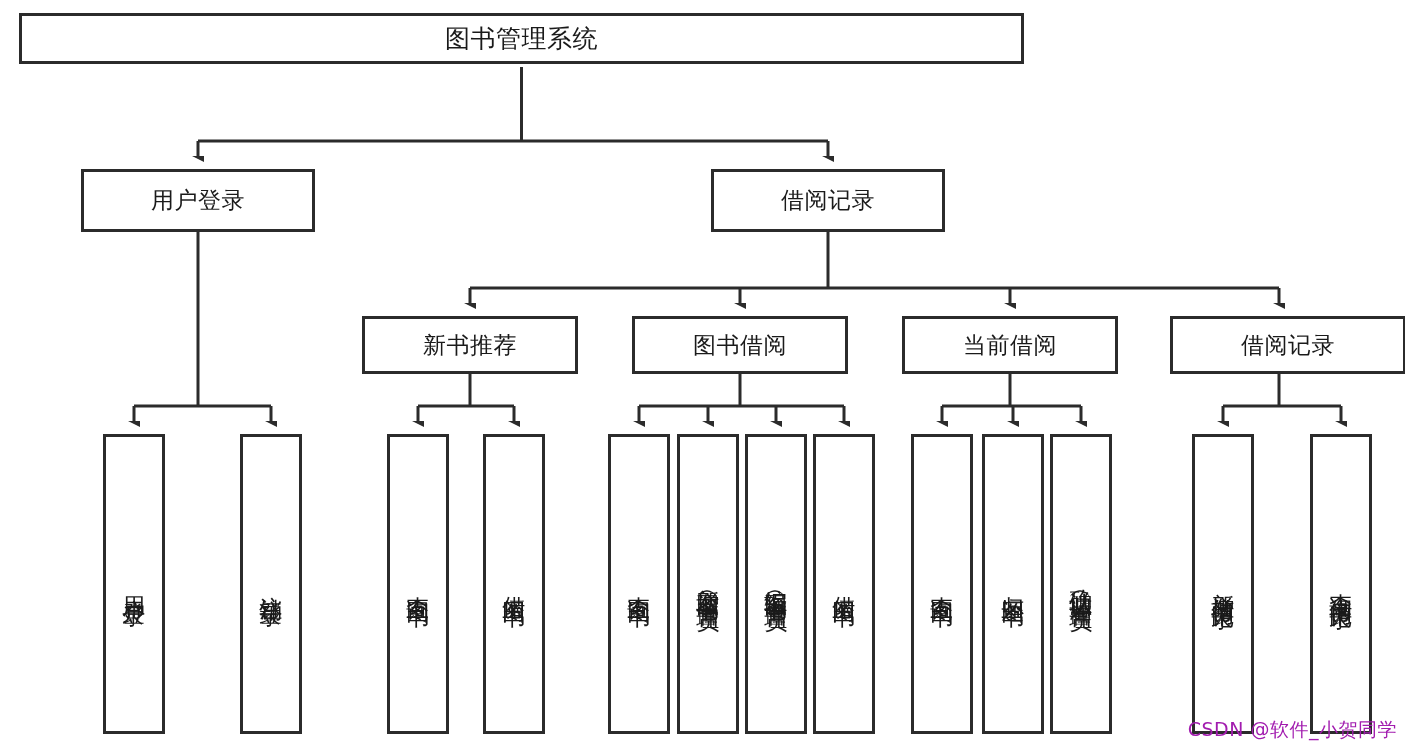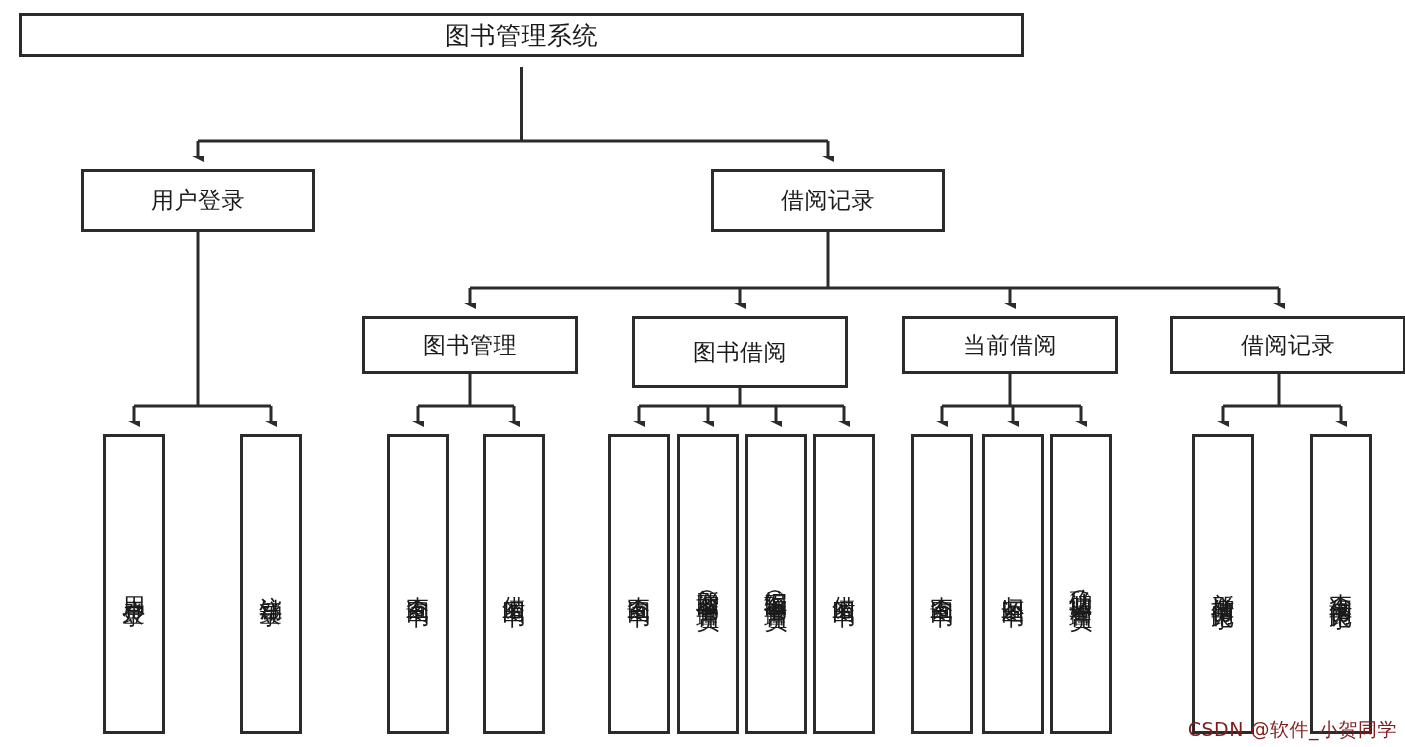--- a/index.html
+++ b/index.html
@@ -53,21 +53,21 @@
     white-space: nowrap;
   }
   .node.root .node-label {
     font-size: 25px;
   }
   .watermark {
     position: absolute;
     right: 8px;
     bottom: 4px;
     font-size: 19px;
-    color: #7f1d1d;
+    color: #a21caf;
     letter-spacing: 0.5px;
     white-space: nowrap;
     font-family: "DejaVu Sans", "Liberation Sans", sans-serif;
   }
 </style>
 </head>
 <body>
 
 <div id="diagram-root">
   <svg class="edges" viewBox="0 0 1405 747" width="1405" height="747" xmlns="http://www.w3.org/2000/svg">
@@ -106,33 +106,33 @@
         <line x1="942" y1="406" x2="942" y2="422" stroke="#2b2b2b" stroke-width="3" marker-end="url(#arrowhead)"></line>
         <line x1="1013" y1="406" x2="1013" y2="422" stroke="#2b2b2b" stroke-width="3" marker-end="url(#arrowhead)"></line>
         <line x1="1081" y1="406" x2="1081" y2="422" stroke="#2b2b2b" stroke-width="3" marker-end="url(#arrowhead)"></line>
         <line x1="1279" y1="374" x2="1279" y2="406" stroke="#2b2b2b" stroke-width="3"></line>
         <line x1="1223" y1="406" x2="1341" y2="406" stroke="#2b2b2b" stroke-width="3"></line>
         <line x1="1223" y1="406" x2="1223" y2="422" stroke="#2b2b2b" stroke-width="3" marker-end="url(#arrowhead)"></line>
         <line x1="1341" y1="406" x2="1341" y2="422" stroke="#2b2b2b" stroke-width="3" marker-end="url(#arrowhead)"></line>
       </g>
   </svg>
   <div id="node-layer">
-      <div class="node root" style="left: 19px; top: 13px; width: 1005px; height: 44px;">
+      <div class="node root" style="left: 19px; top: 13px; width: 1005px; height: 51px;">
         <span class="node-label">图书管理系统</span>
       </div>
       <div class="node" style="left: 81px; top: 169px; width: 234px; height: 63px;">
         <span class="node-label">用户登录</span>
       </div>
       <div class="node" style="left: 711px; top: 169px; width: 234px; height: 63px;">
         <span class="node-label">借阅记录</span>
       </div>
       <div class="node" style="left: 362px; top: 316px; width: 216px; height: 58px;">
-        <span class="node-label">图书管理</span>
+        <span class="node-label">新书推荐</span>
       </div>
-      <div class="node" style="left: 632px; top: 316px; width: 216px; height: 72px;">
+      <div class="node" style="left: 632px; top: 316px; width: 216px; height: 58px;">
         <span class="node-label">图书借阅</span>
       </div>
       <div class="node" style="left: 902px; top: 316px; width: 216px; height: 58px;">
         <span class="node-label">当前借阅</span>
       </div>
       <div class="node" style="left: 1170px; top: 316px; width: 236px; height: 58px;">
         <span class="node-label">借阅记录</span>
       </div>
       <div class="node leaf" style="left: 103px; top: 434px; width: 62px; height: 300px;">
         <span class="node-label">用户登录</span>

